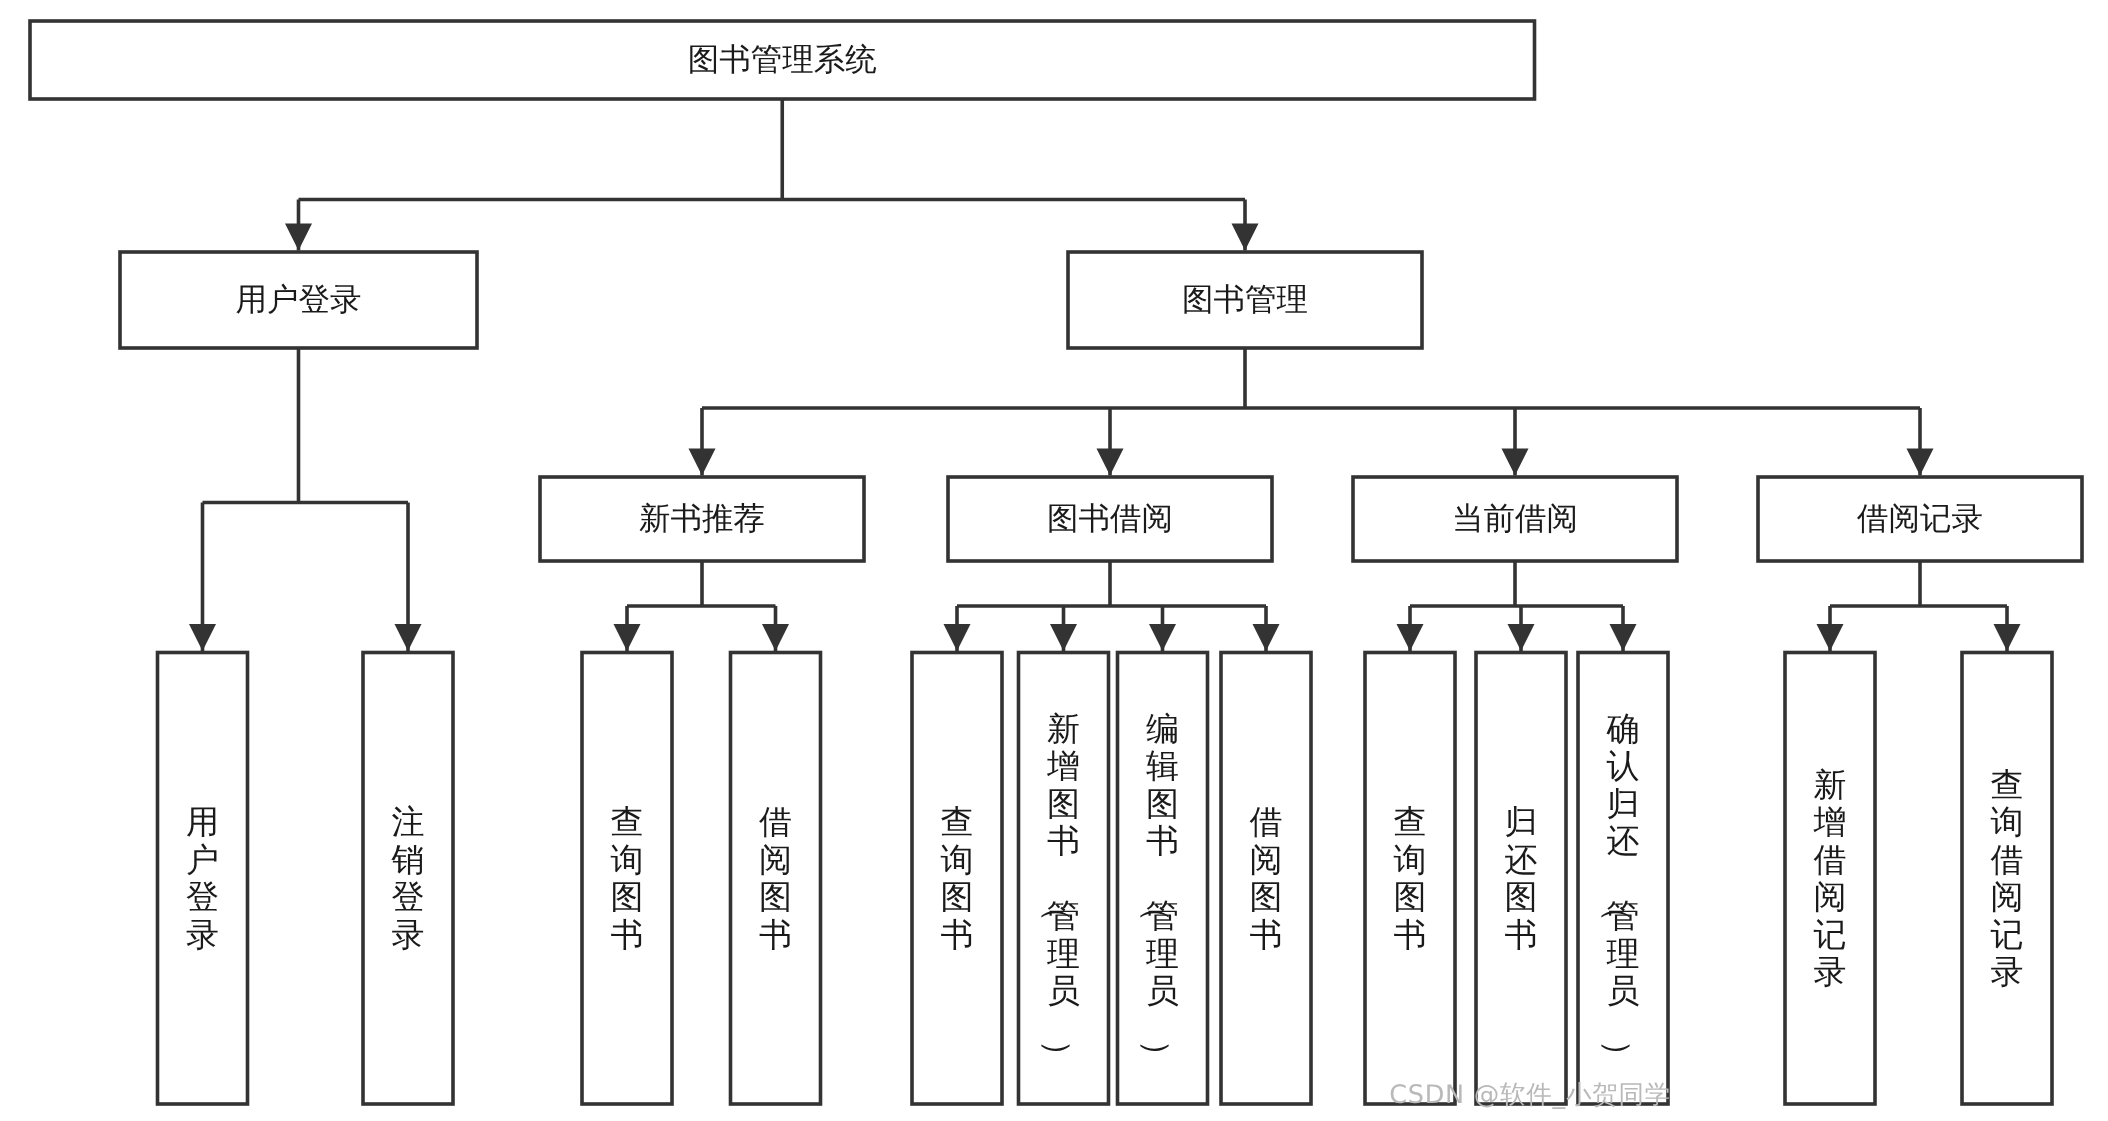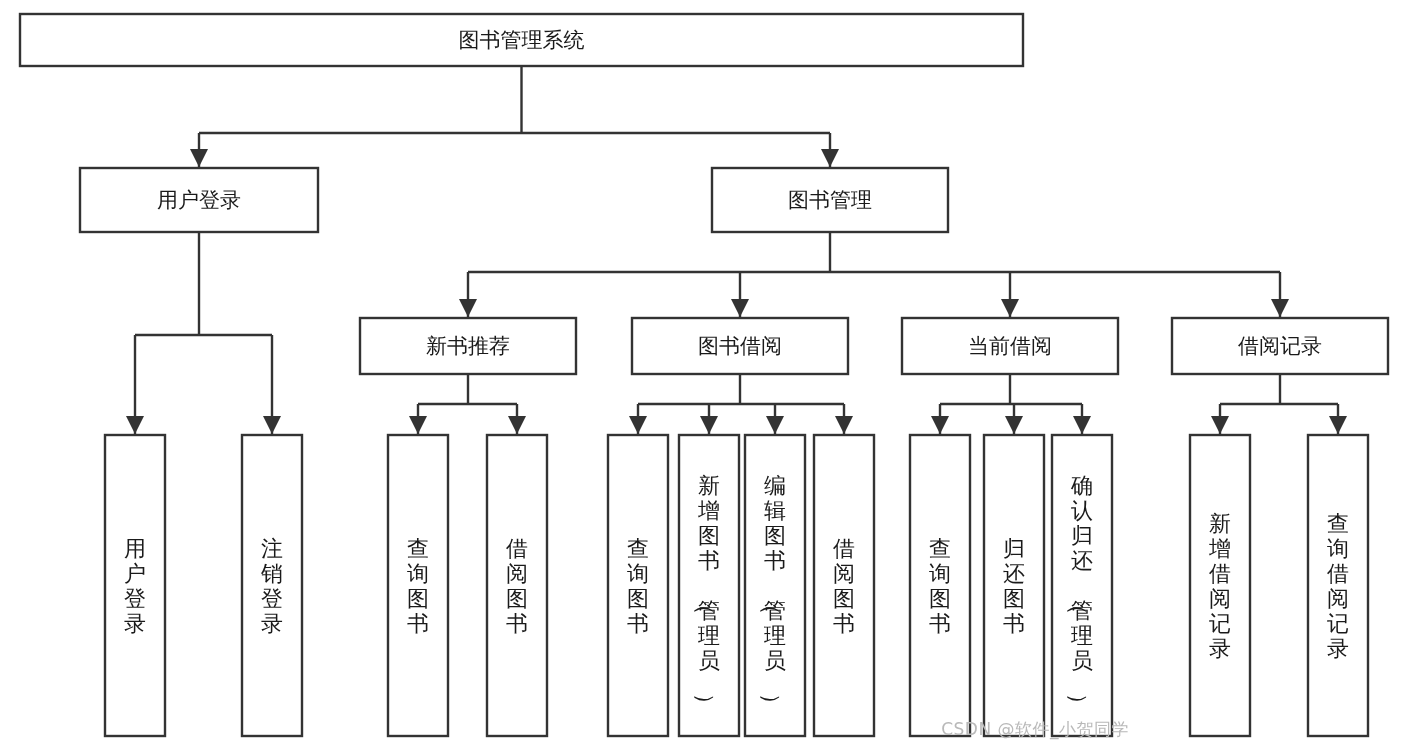--- a/index.html
+++ b/index.html
@@ -52,21 +52,21 @@
     stroke-width: 2.4;
     fill: none;
     stroke-linecap: butt;
   }
   .edge-arrow {
     fill: #333333;
     stroke: none;
   }
   .watermark {
     position: absolute;
-    right: 4px;
+    right: 19px;
     bottom: 6px;
     font-family: "DejaVu Sans", "Liberation Sans", sans-serif;
     font-size: 17px;
     color: #b9b9b9;
     white-space: nowrap;
     letter-spacing: 0.5px;
     pointer-events: none;
   }
 </style>
 </head>

